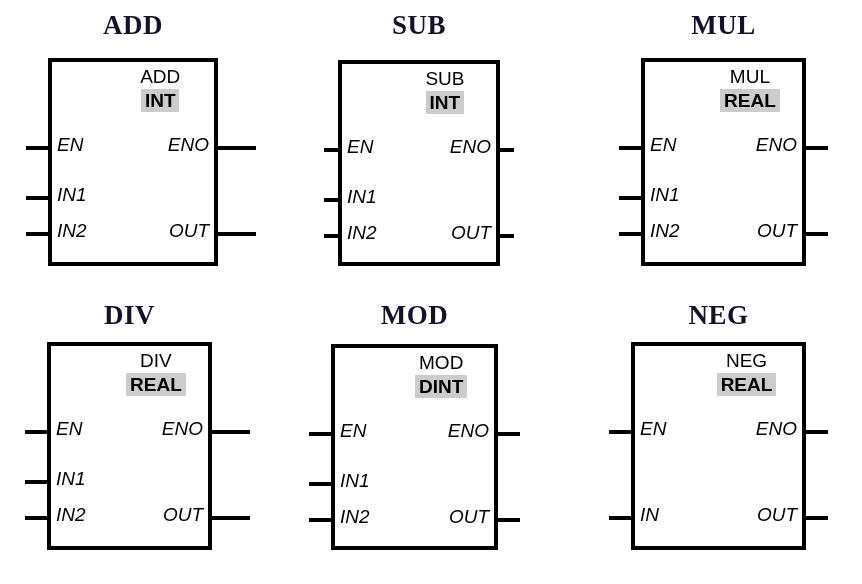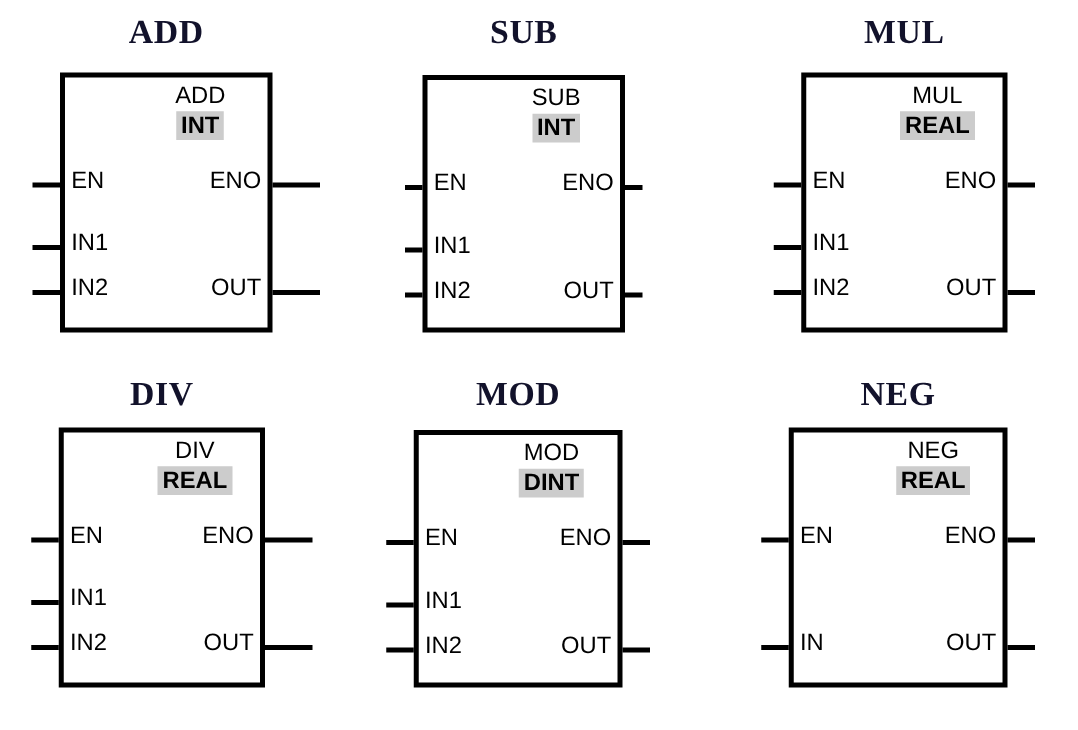--- a/index.html
+++ b/index.html
@@ -65,20 +65,21 @@
     padding: 1px 4px;
     white-space: nowrap;
   }
   .pin-label {
     position: absolute;
     font-family: "Liberation Sans", sans-serif;
     font-size: 19px;
     line-height: 21px;
     color: #000000;
     white-space: nowrap;
+    font-style: italic;
   }
   .pin-label.right {
     text-align: right;
   }
 
   
   .wire {
     position: absolute;
     height: 0;
     border-top: 4px solid #000000;

